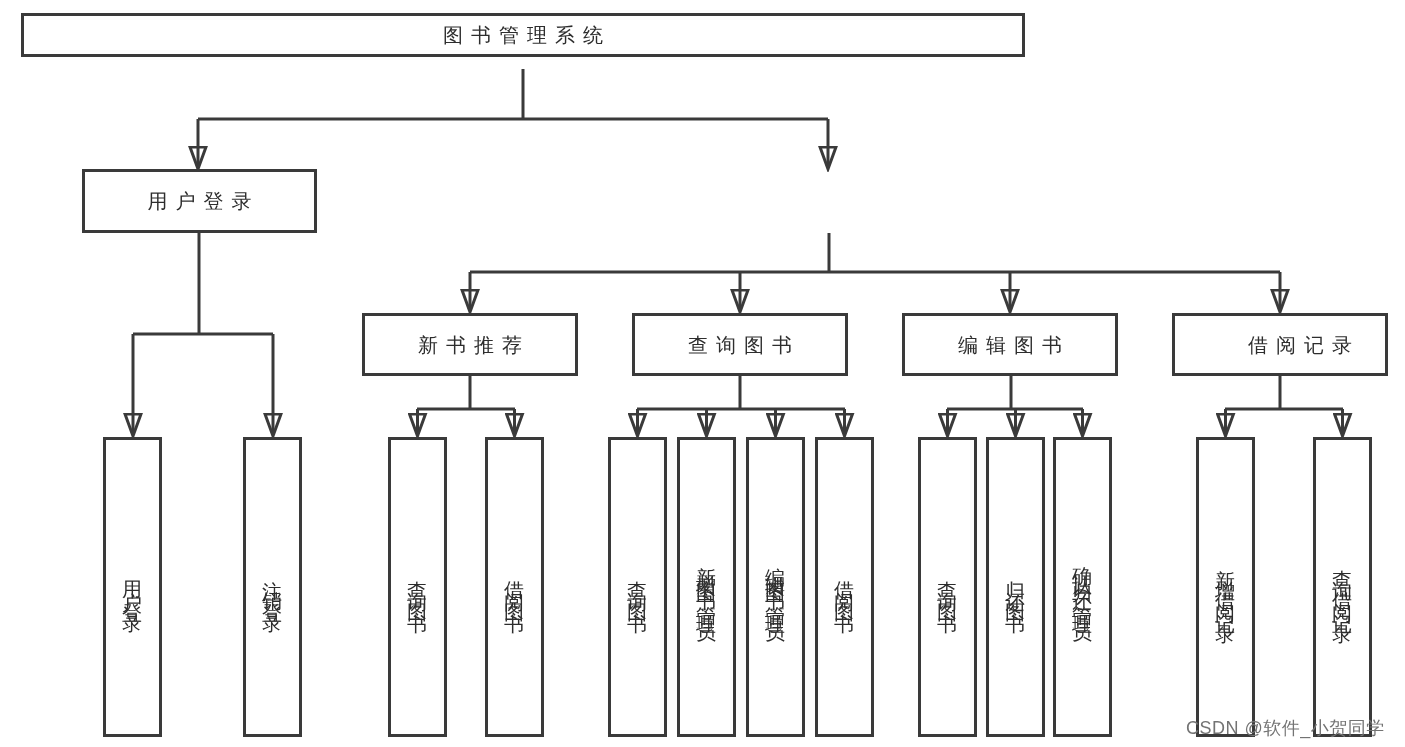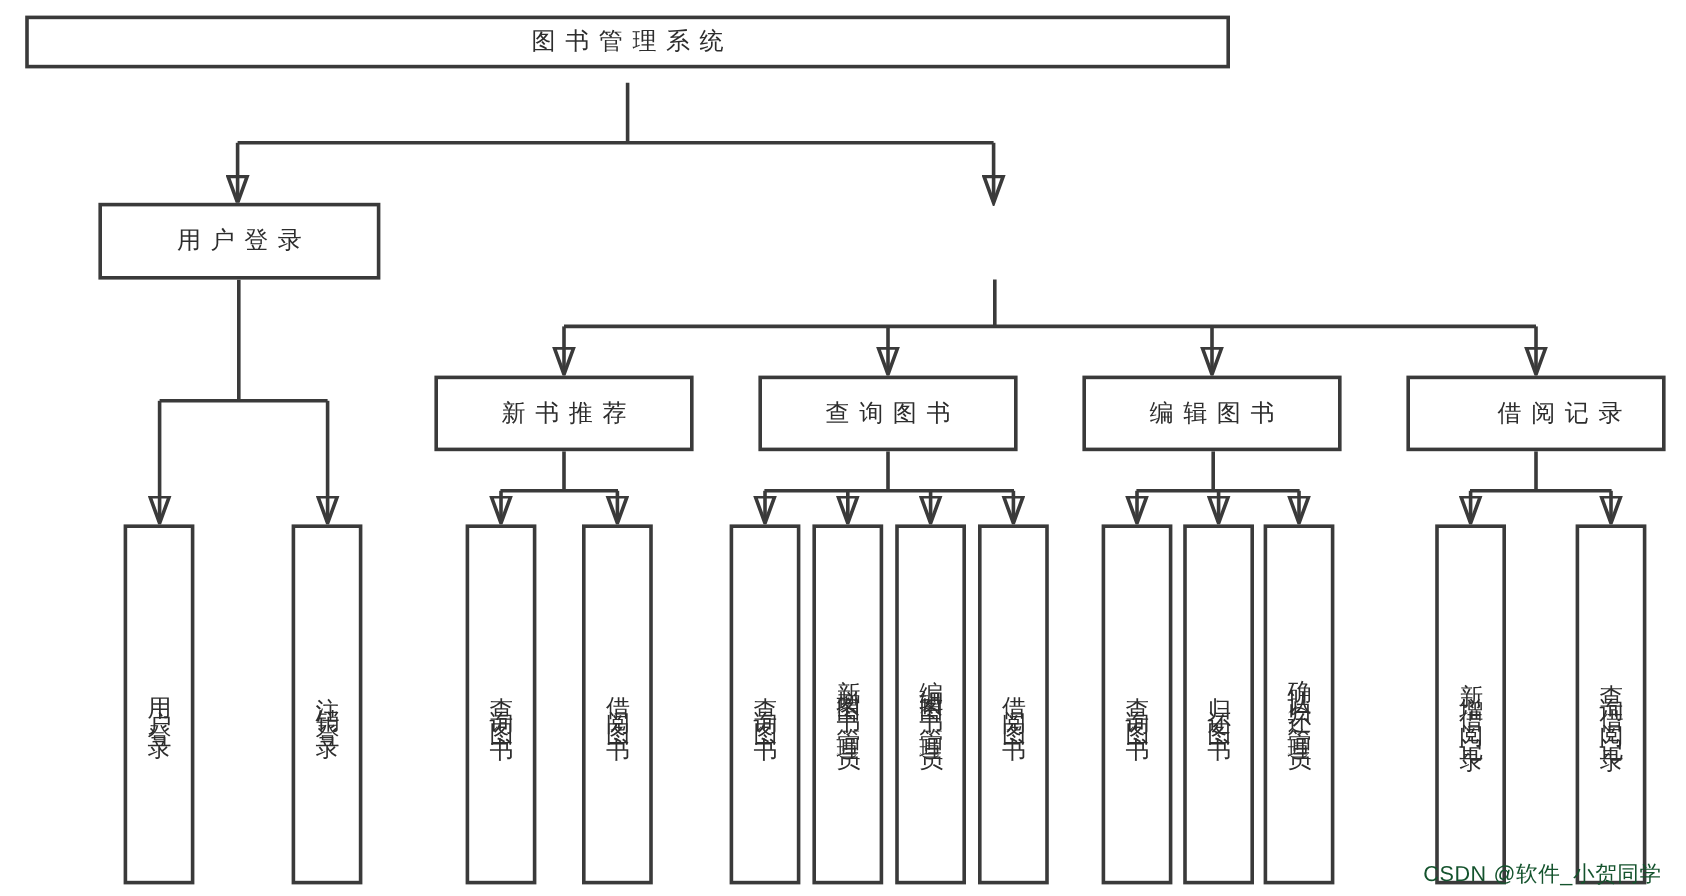--- a/index.html
+++ b/index.html
@@ -14,21 +14,21 @@
         color:#2d2d2d;font-size:20px;line-height:1;}
   .h{letter-spacing:8px;text-indent:8px;white-space:nowrap;}
   .root{left:21px;top:13px;width:1004px;height:44px;}
   .lvl2{top:169px;width:235px;height:64px;}
   .lvl3{top:313px;width:216px;height:63px;}
   .leaf{top:437px;width:59px;height:300px;}
   .leaf span{writing-mode:vertical-rl;text-orientation:mixed;letter-spacing:11px;
              display:block;}
   .leaf.dense span{letter-spacing:8px;}
   .watermark{position:absolute;left:1186px;top:716px;z-index:3;font-size:18px;
-             color:#14532d;letter-spacing:0.5px;white-space:nowrap;}
+             color:#737373;letter-spacing:0.5px;white-space:nowrap;}
 </style>
 </head>
 <body>
 
 <div id="stage">
 
   <svg class="wires" width="1405" height="747" viewBox="0 0 1405 747" aria-hidden="true">
     <defs>
       <marker id="ah" markerUnits="userSpaceOnUse" markerWidth="26" markerHeight="20" viewBox="0 0 26 20" refX="22" refY="10" orient="auto">
         <path d="M1,2 L23,10 L1,18 Z" fill="#3a3a3a" stroke="none"></path>

